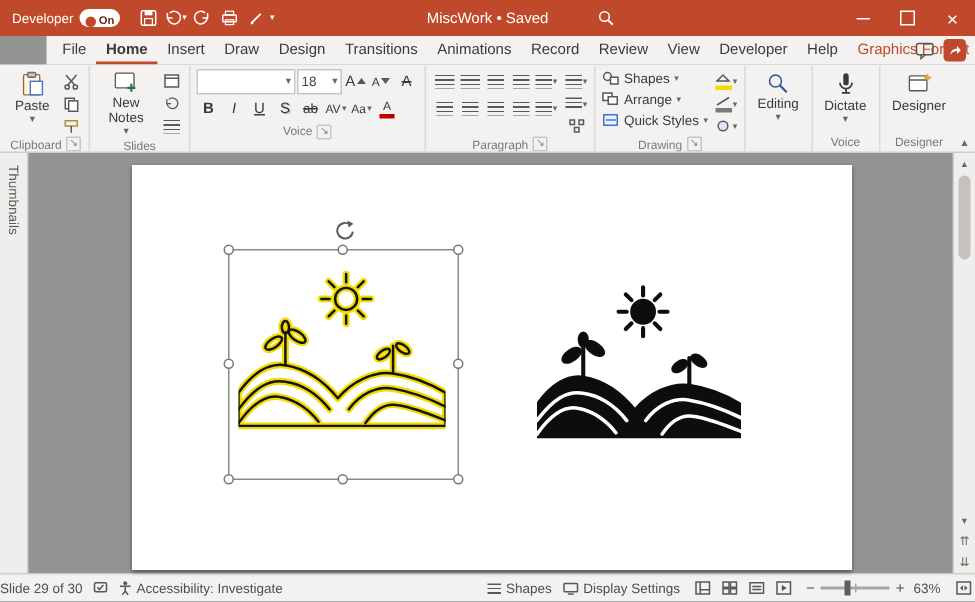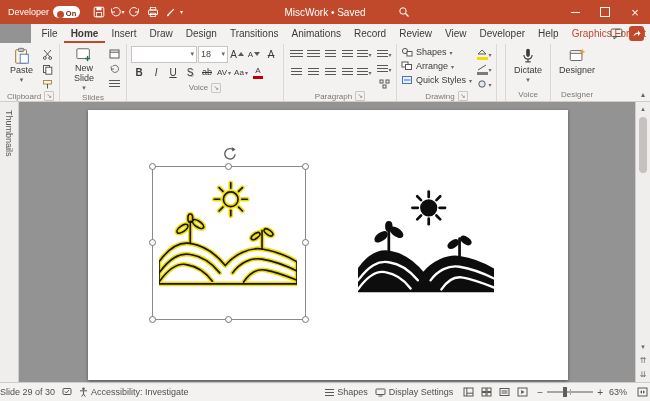--- a/index.html
+++ b/index.html
@@ -276,21 +276,21 @@
     </div>
 
     <div class="rgroup">
       <div class="rbody">
         <div class="bigbtn" style="width:32px">
           <svg class="ic" width="18" height="16" viewBox="0 0 20 18">
             <rect x="2" y="2" width="14" height="11" rx="1" fill="#fff" stroke="#5a5855"></rect>
             <line x1="14" y1="10" x2="14" y2="16" stroke="#217346" stroke-width="1.6"></line>
             <line x1="11" y1="13" x2="17" y2="13" stroke="#217346" stroke-width="1.6"></line>
           </svg>
-          <span>New Slide</span>
+          <span>New Notes</span>
           <span class="chev">▾</span>
         </div>
         <div class="scol">
           <span class="sbtn">
             <svg class="ic" width="11" height="10" viewBox="0 0 11 10">
               <rect x="1" y="1" width="9" height="8" fill="#fff" stroke="#5a5855"></rect>
                 <line x1="1" y1="3.2" x2="10" y2="3.2" stroke="#5a5855"></line>
             </svg>
           </span>
           <span class="sbtn">
@@ -486,20 +486,30 @@
           </span>
         </div>
       </div>
       <div class="rcaption">
         <span>Drawing</span>
         <span class="launcher">↘</span>
       </div>
     </div>
 
     <div class="rgroup">
+      <div class="rbody">
+        <div class="bigbtn">
+          <svg class="ic" width="17" height="17" viewBox="0 0 17 17">
+            <circle cx="7" cy="7" r="4" fill="none" stroke="#2b579a"></circle>
+            <line x1="10" y1="10" x2="14.5" y2="14.5" stroke="#2b579a" stroke-width="1.4"></line>
+          </svg>
+          <span>Editing</span>
+          <span class="chev">▾</span>
+        </div>
+      </div>
       <div class="rcaption"></div>
     </div>
 
     <div class="rgroup">
       <div class="rbody">
         <div class="bigbtn">
           <svg class="ic" width="18" height="18" viewBox="0 0 20 20">
             <rect x="8" y="2" width="4" height="9" rx="2" fill="#3b3a39"></rect>
             <path d="M5.5 9 a4.5 4.5 0 0 0 9 0" fill="none" stroke="#3b3a39" stroke-width="1.3"></path>
             <line x1="10" y1="13.5" x2="10" y2="16" stroke="#3b3a39" stroke-width="1.3"></line>

